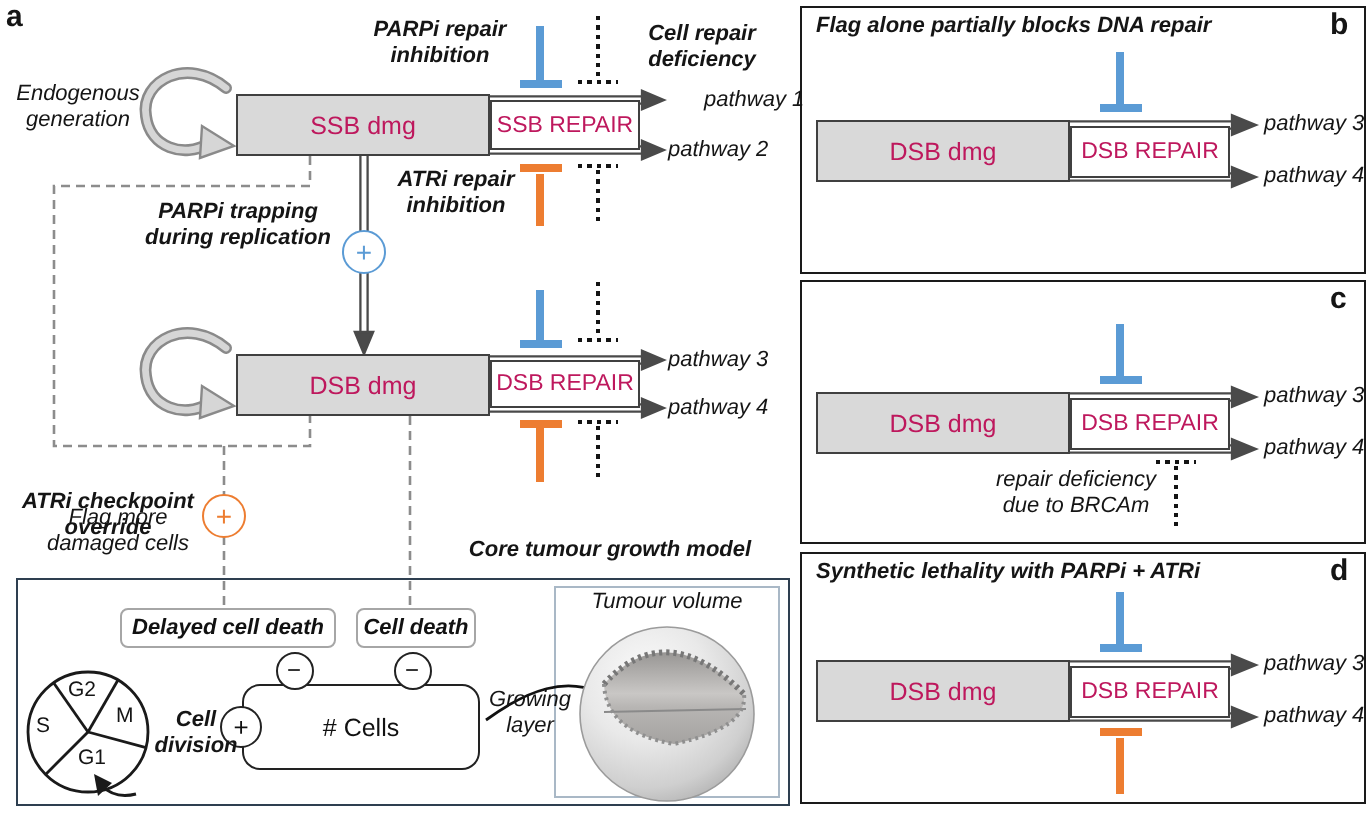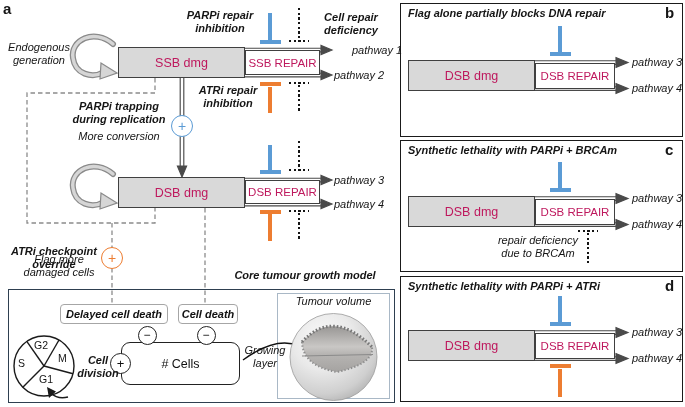--- a/index.html
+++ b/index.html
@@ -204,21 +204,20 @@
   <div class="t it fs11" style="left:334px;top:43.5px;margin-left:18px;">pathway 1</div>
   <div class="t it fs11" style="left:334px;top:68.5px;">pathway 2</div>
 
   <div class="circ" style="left:171px;top:115px;width:22px;height:22px;border:1.6px solid #5b9bd5;color:#5b9bd5;font-size:14px;">
     <span>+</span>
   </div>
   <div class="t it bd fs11 ctr" style="left:68px;top:100px;width:102px;">
     <div>PARPi trapping</div>
     <div>during replication</div>
   </div>
-  <div class="t it fs11 ctr" style="left:68px;top:129.5px;width:102px;">More conversion</div>
 
   <div class="box dmg ui" style="left:118px;top:177px;width:127px;height:31px;">
     <span>DSB dmg</span>
   </div>
   <div class="box rep ui" style="left:245px;top:180px;width:75px;height:24px;">
     <span>DSB REPAIR</span>
   </div>
 
   <div class="tbar blue" style="left:267.8px;top:145px;width:4.4px;height:25px;"></div>
   <div class="tbar blue" style="left:259.6px;top:170px;width:21px;height:4.4px;"></div>
@@ -288,21 +287,20 @@
   <div class="tbar blue" style="left:549.6px;top:52px;width:21px;height:4.4px;"></div>
   <div class="box dmg ui" style="left:408px;top:60px;width:127px;height:31px;">
     <span>DSB dmg</span>
   </div>
   <div class="box rep ui" style="left:535px;top:62.5px;width:80px;height:26px;">
     <span>DSB REPAIR</span>
   </div>
   <div class="t it fs11" style="left:632px;top:56px;">pathway 3</div>
   <div class="t it fs11" style="left:632px;top:82px;">pathway 4</div>
 
-  <div class="t it bd fs11" style="left:408px;top:144px;width:250px;">Synthetic lethality with PARPi + BRCAm</div>
   <div class="t fs15" style="left:665px;top:141px;">c</div>
   <div class="tbar blue" style="left:557.8px;top:162px;width:4.4px;height:26px;"></div>
   <div class="tbar blue" style="left:549.6px;top:188px;width:21px;height:4.4px;"></div>
   <div class="box dmg ui" style="left:408px;top:196px;width:127px;height:31px;">
     <span>DSB dmg</span>
   </div>
   <div class="box rep ui" style="left:535px;top:198.5px;width:80px;height:26px;">
     <span>DSB REPAIR</span>
   </div>
   <div class="t it fs11" style="left:632px;top:192px;">pathway 3</div>

